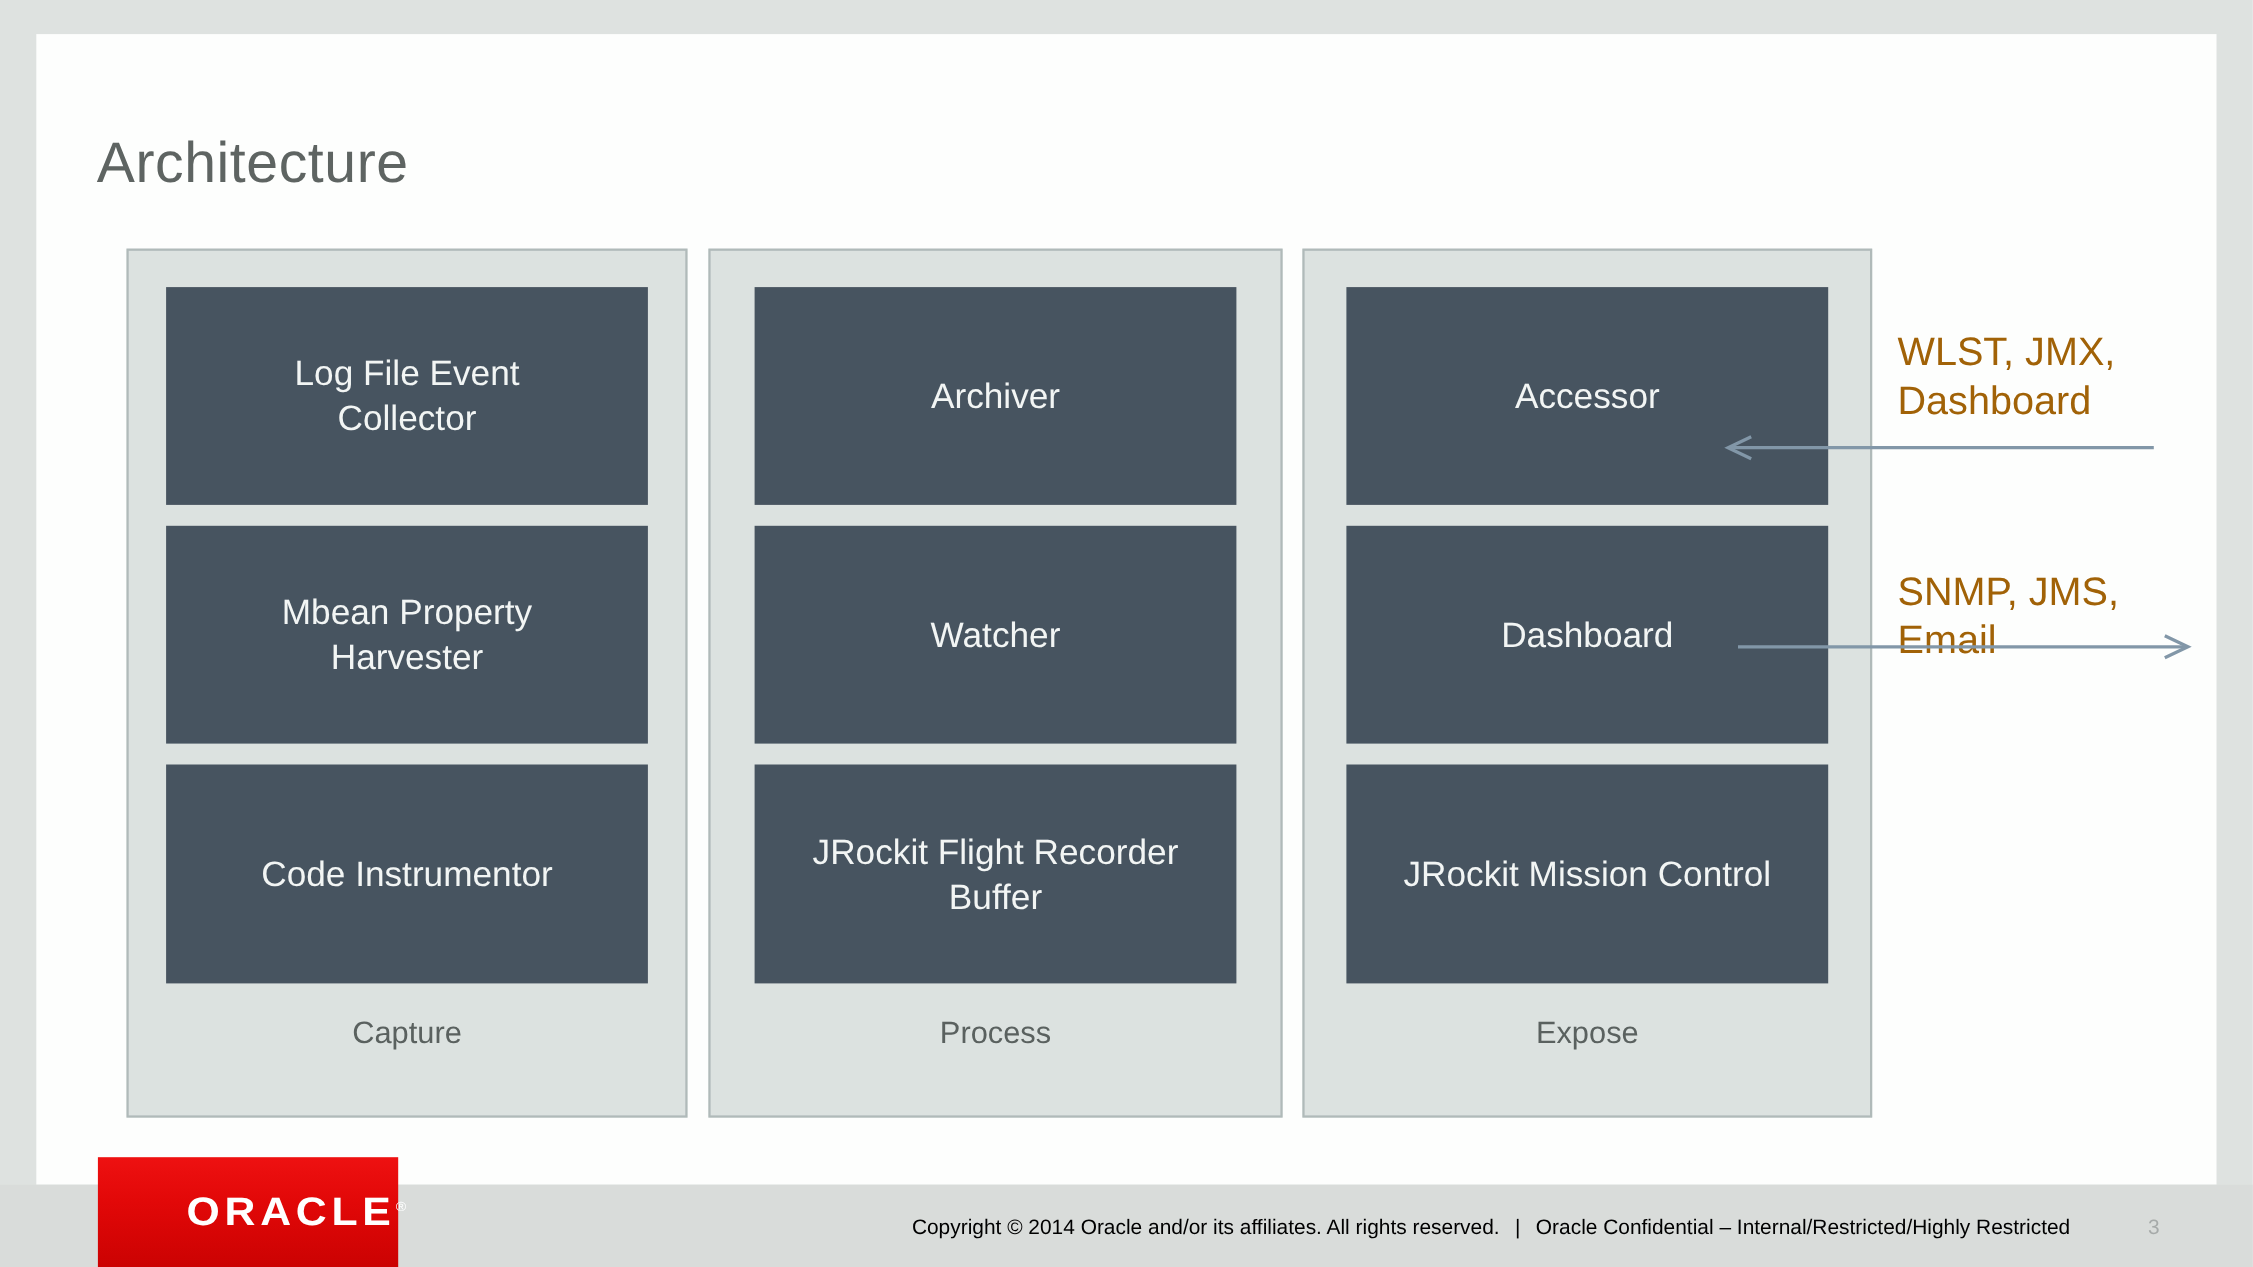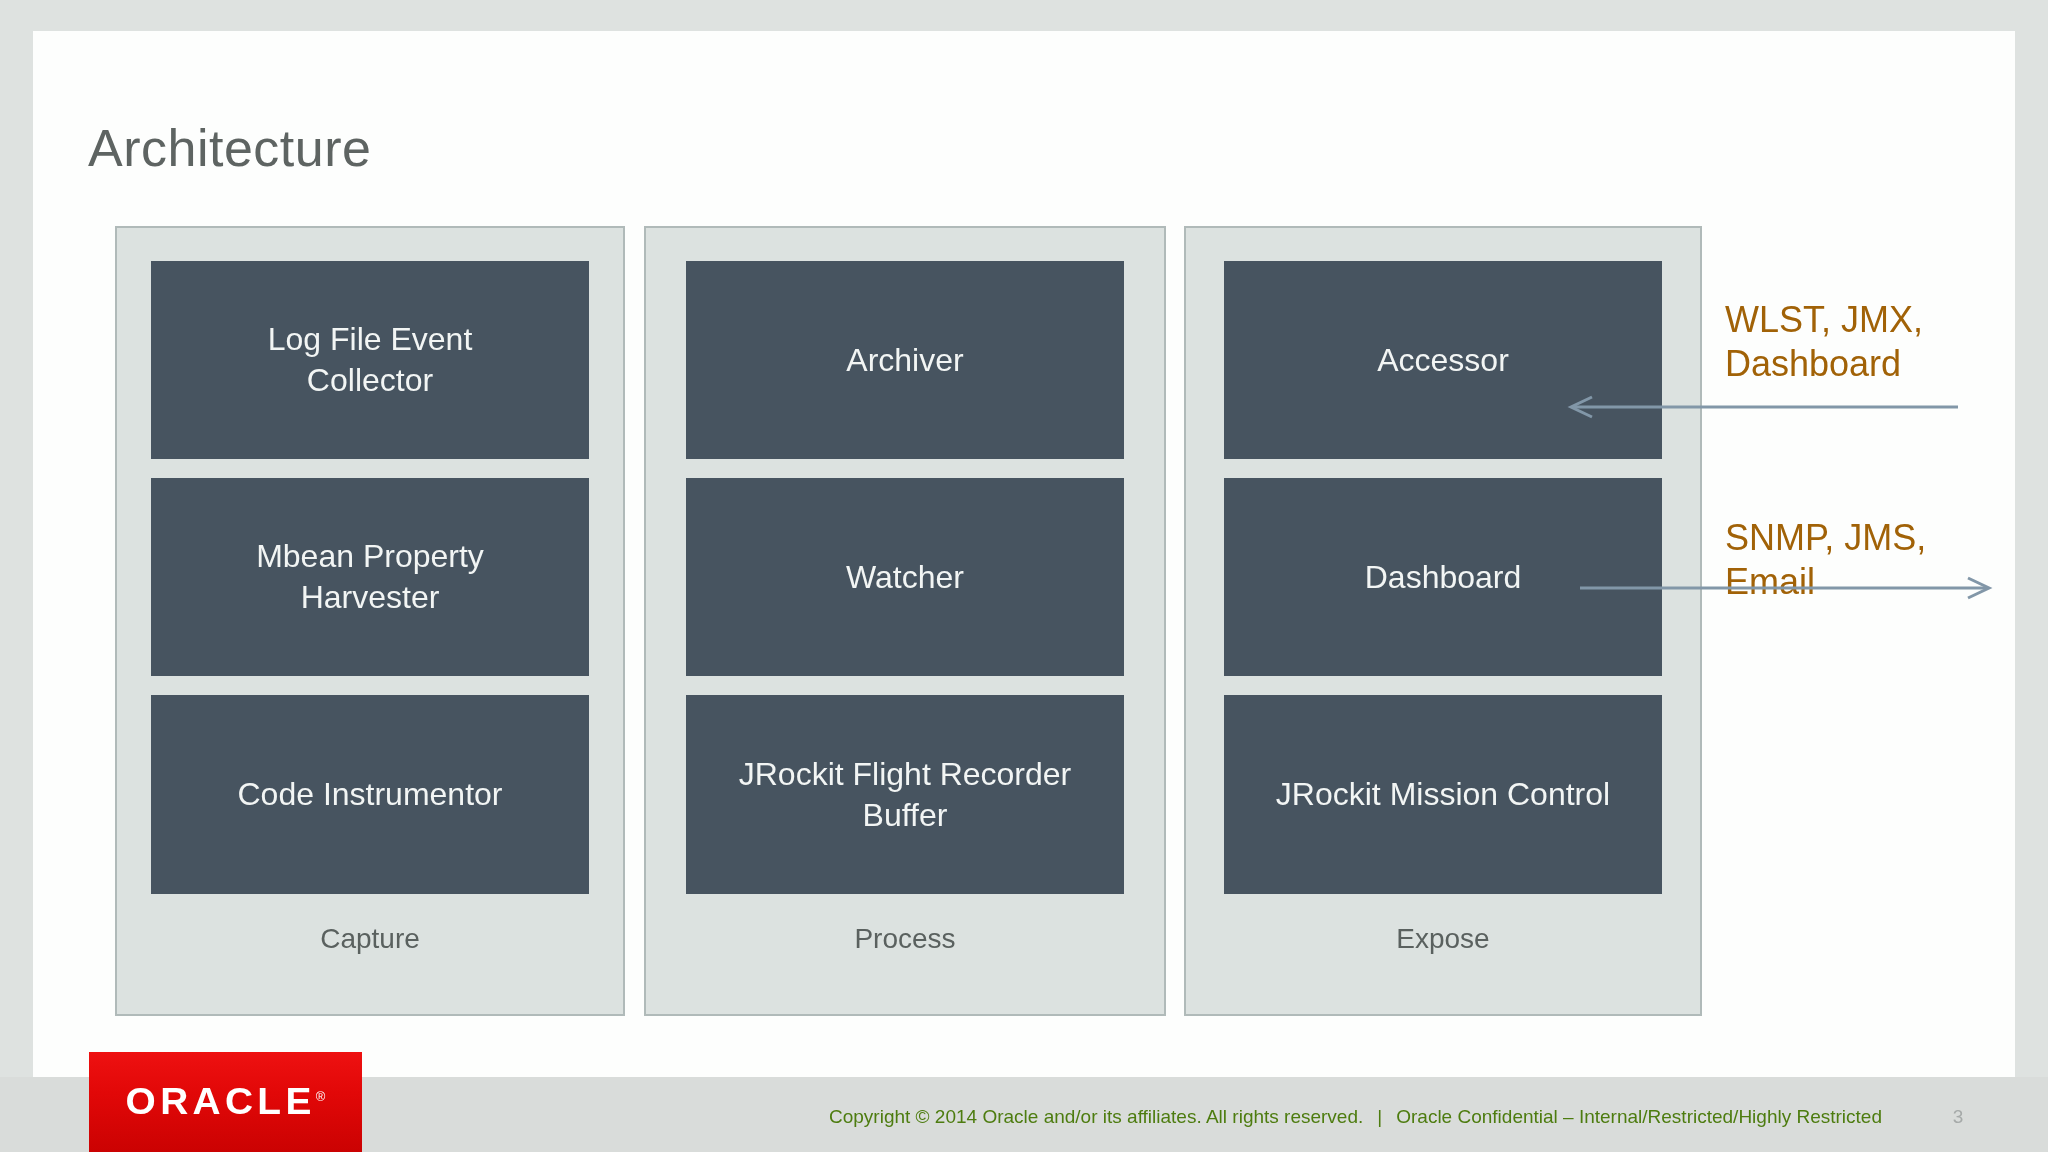--- a/index.html
+++ b/index.html
@@ -46,31 +46,31 @@
     font-size:36px;line-height:1.22;color:#a16207;
   }
   .annotation .l{display:block;}
   .ann1{top:298px;}
   .ann2{top:500px;margin-top:16px;}
   .arrow-svg{position:absolute;z-index:5;}
   .arr1{left:1562px;top:394px;}
   .arr2{left:1578px;top:575px;}
   .footer-text{
     position:absolute;top:1104px;right:166px;height:26px;line-height:26px;
-    font-size:19px;color:#4d7c0f;white-space:nowrap;text-align:right;
+    font-size:19px;color:#000000;white-space:nowrap;text-align:right;
   }
   .footer-text .sep{margin:0 14px;}
   .page-number{
     position:absolute;top:1104px;left:1946px;width:24px;height:26px;line-height:26px;
     font-size:19px;color:#a6aaa9;text-align:center;
   }
   .oracle-logo{
     position:absolute;left:89px;top:1052px;width:273px;height:100px;z-index:6;
     background:linear-gradient(180deg,#ee1111 0%,#e20808 40%,#cb0202 100%);
-    display:flex;justify-content:center;align-items:center;
+    display:flex;justify-content:flex-end;align-items:center;
   }
   .oracle-logo .wordmark{
     color:#ffffff;font-size:36px;font-weight:700;letter-spacing:4px;
     transform:scaleX(1.08);white-space:nowrap;
   }
   .oracle-logo sup{font-size:12px;font-weight:400;vertical-align:super;letter-spacing:0;}
 </style>
 </head>
 <body>
 

